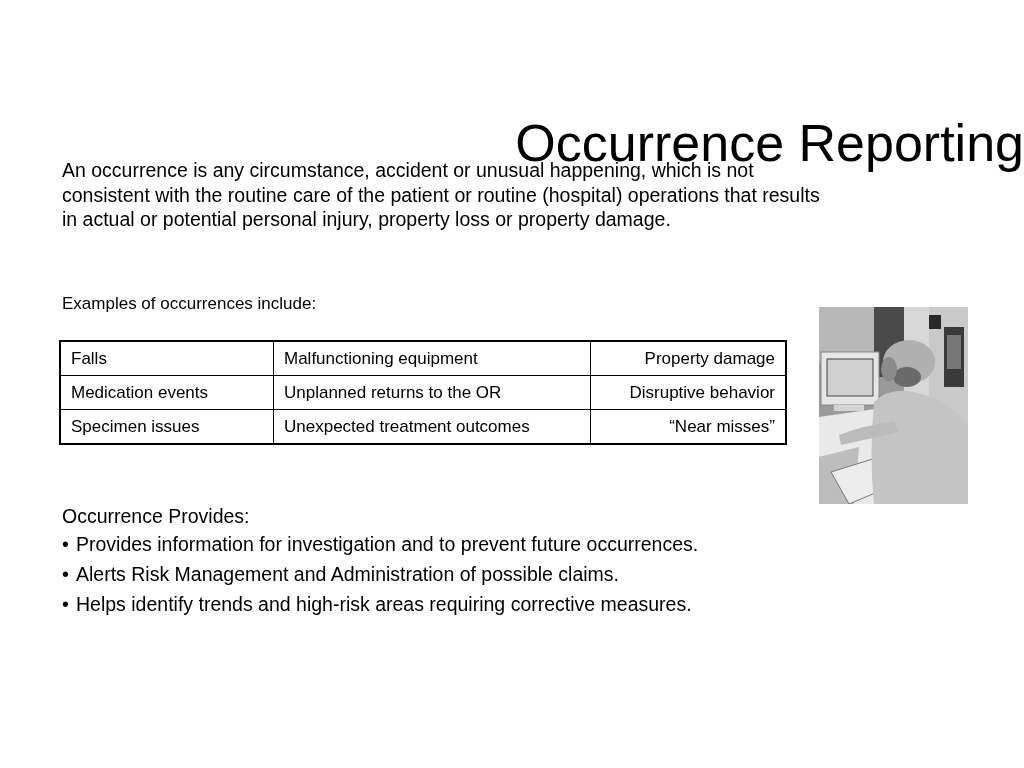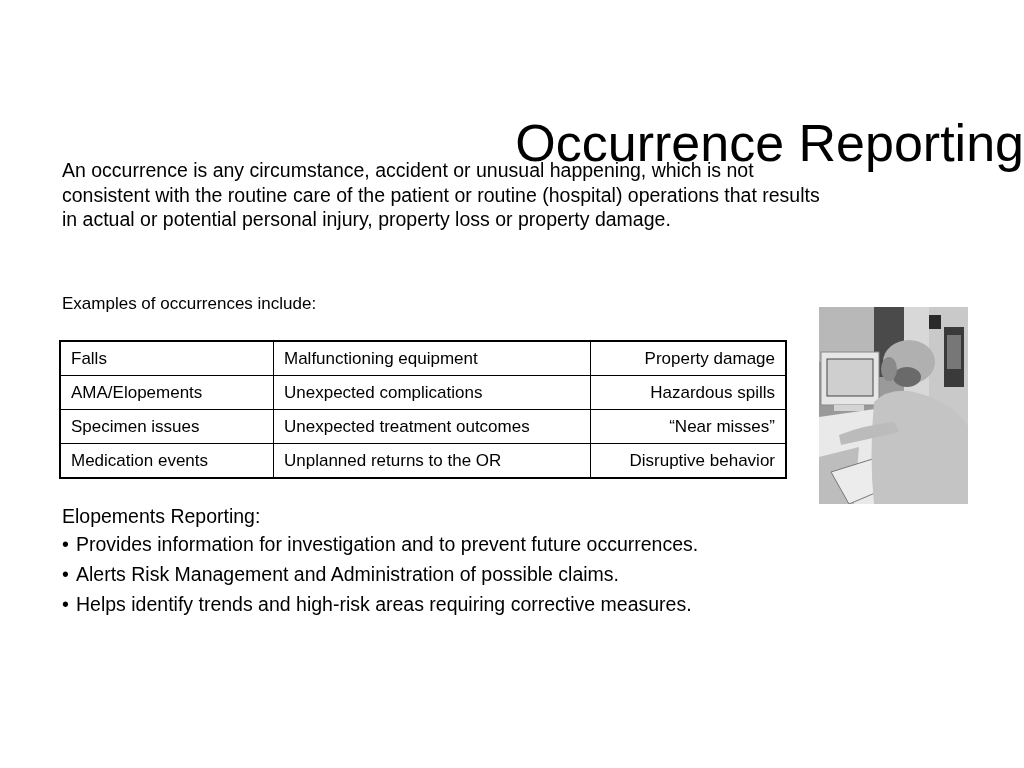--- a/index.html
+++ b/index.html
@@ -33,33 +33,28 @@
 <p class="examples">Examples of occurrences include:</p>
 
 <table class="occ">
   <tbody>
     <tr>
       <td class="c1">Falls</td>
       <td class="c2">Malfunctioning equipment</td>
       <td class="c3">Property damage</td>
     </tr>
     <tr>
-      <td class="c1">AMA/Elopements</td>
-      <td class="c2">Unexpected complications</td>
-      <td class="c3">Hazardous spills</td>
+      <td class="c1">Medication events</td>
+      <td class="c2">Unplanned returns to the OR</td>
+      <td class="c3">Disruptive behavior</td>
     </tr>
     <tr>
       <td class="c1">Specimen issues</td>
       <td class="c2">Unexpected treatment outcomes</td>
       <td class="c3">“Near misses”</td>
-    </tr>
-    <tr>
-      <td class="c1">Medication events</td>
-      <td class="c2">Unplanned returns to the OR</td>
-      <td class="c3">Disruptive behavior</td>
     </tr>
   </tbody>
 </table>
 
 <div class="photo">
   <svg width="149" height="197" viewBox="0 0 149 197" xmlns="http://www.w3.org/2000/svg">
     <rect width="149" height="197" fill="#9a9a9a"></rect>
 
     <rect x="0" y="0" width="60" height="55" fill="#b8b8b8"></rect>
     <rect x="55" y="0" width="30" height="70" fill="#4a4a4a"></rect>
@@ -81,19 +76,19 @@
     <path d="M55 95 Q70 80 95 85 Q135 95 149 120 L149 197 L55 197 Q50 150 55 95 Z" fill="#c4c4c4"></path>
     <path d="M20 128 Q45 118 75 115 L80 125 Q50 132 22 138 Z" fill="#bbbbbb"></path>
 
     <ellipse cx="90" cy="55" rx="26" ry="22" fill="#b0b0b0"></ellipse>
     <ellipse cx="88" cy="70" rx="14" ry="10" fill="#6a6a6a"></ellipse>
     <ellipse cx="70" cy="62" rx="8" ry="12" fill="#8a8a8a"></ellipse>
   </svg>
 </div>
 
 <div class="reporting">
-  <p class="hdr">Elopements Reporting:</p>
+  <p class="hdr">Occurrence Provides:</p>
   <ul>
     <li><span class="bullet">•</span><span>Provides information for investigation and to prevent future occurrences.</span></li>
     <li><span class="bullet">•</span><span>Alerts Risk Management and Administration of possible claims.</span></li>
     <li><span class="bullet">•</span><span>Helps identify trends and high-risk areas requiring corrective measures.</span></li>
   </ul>
 </div>
 
 </body></html>

